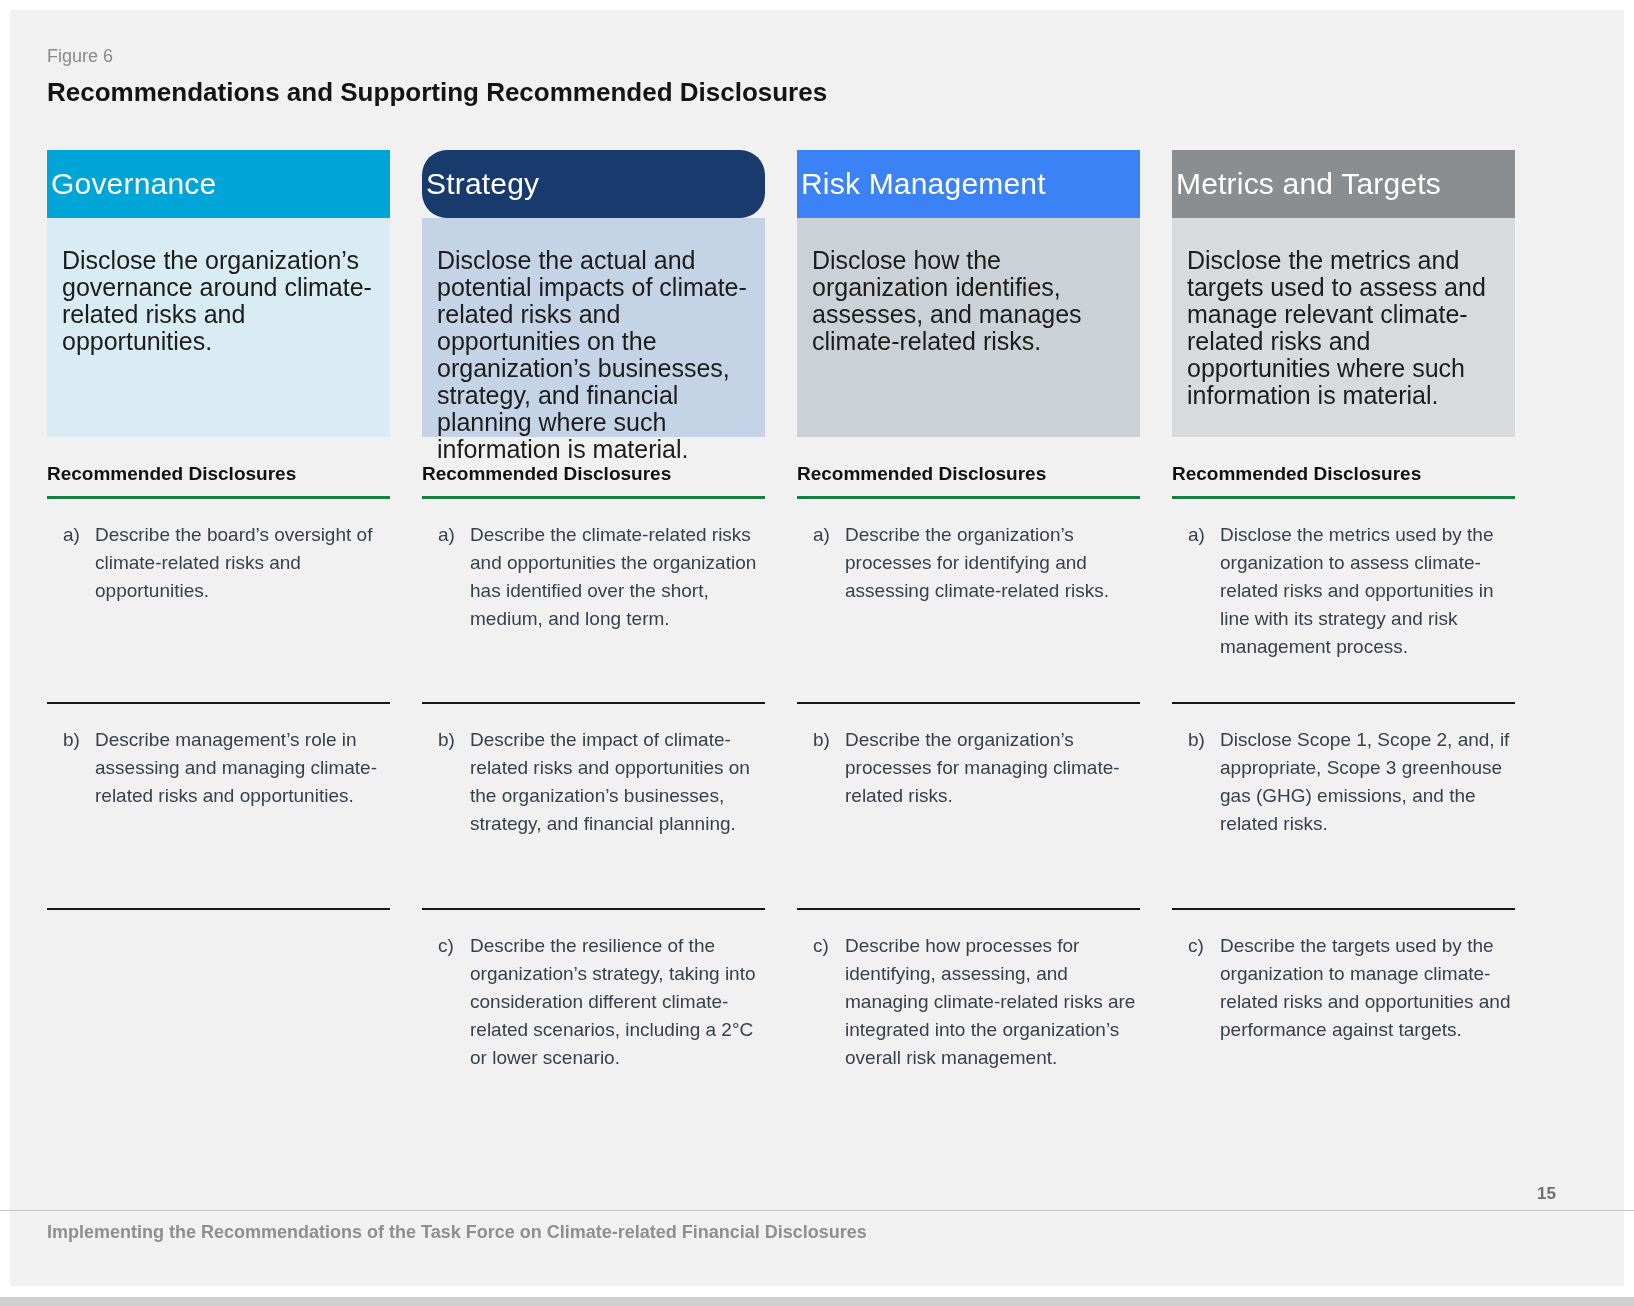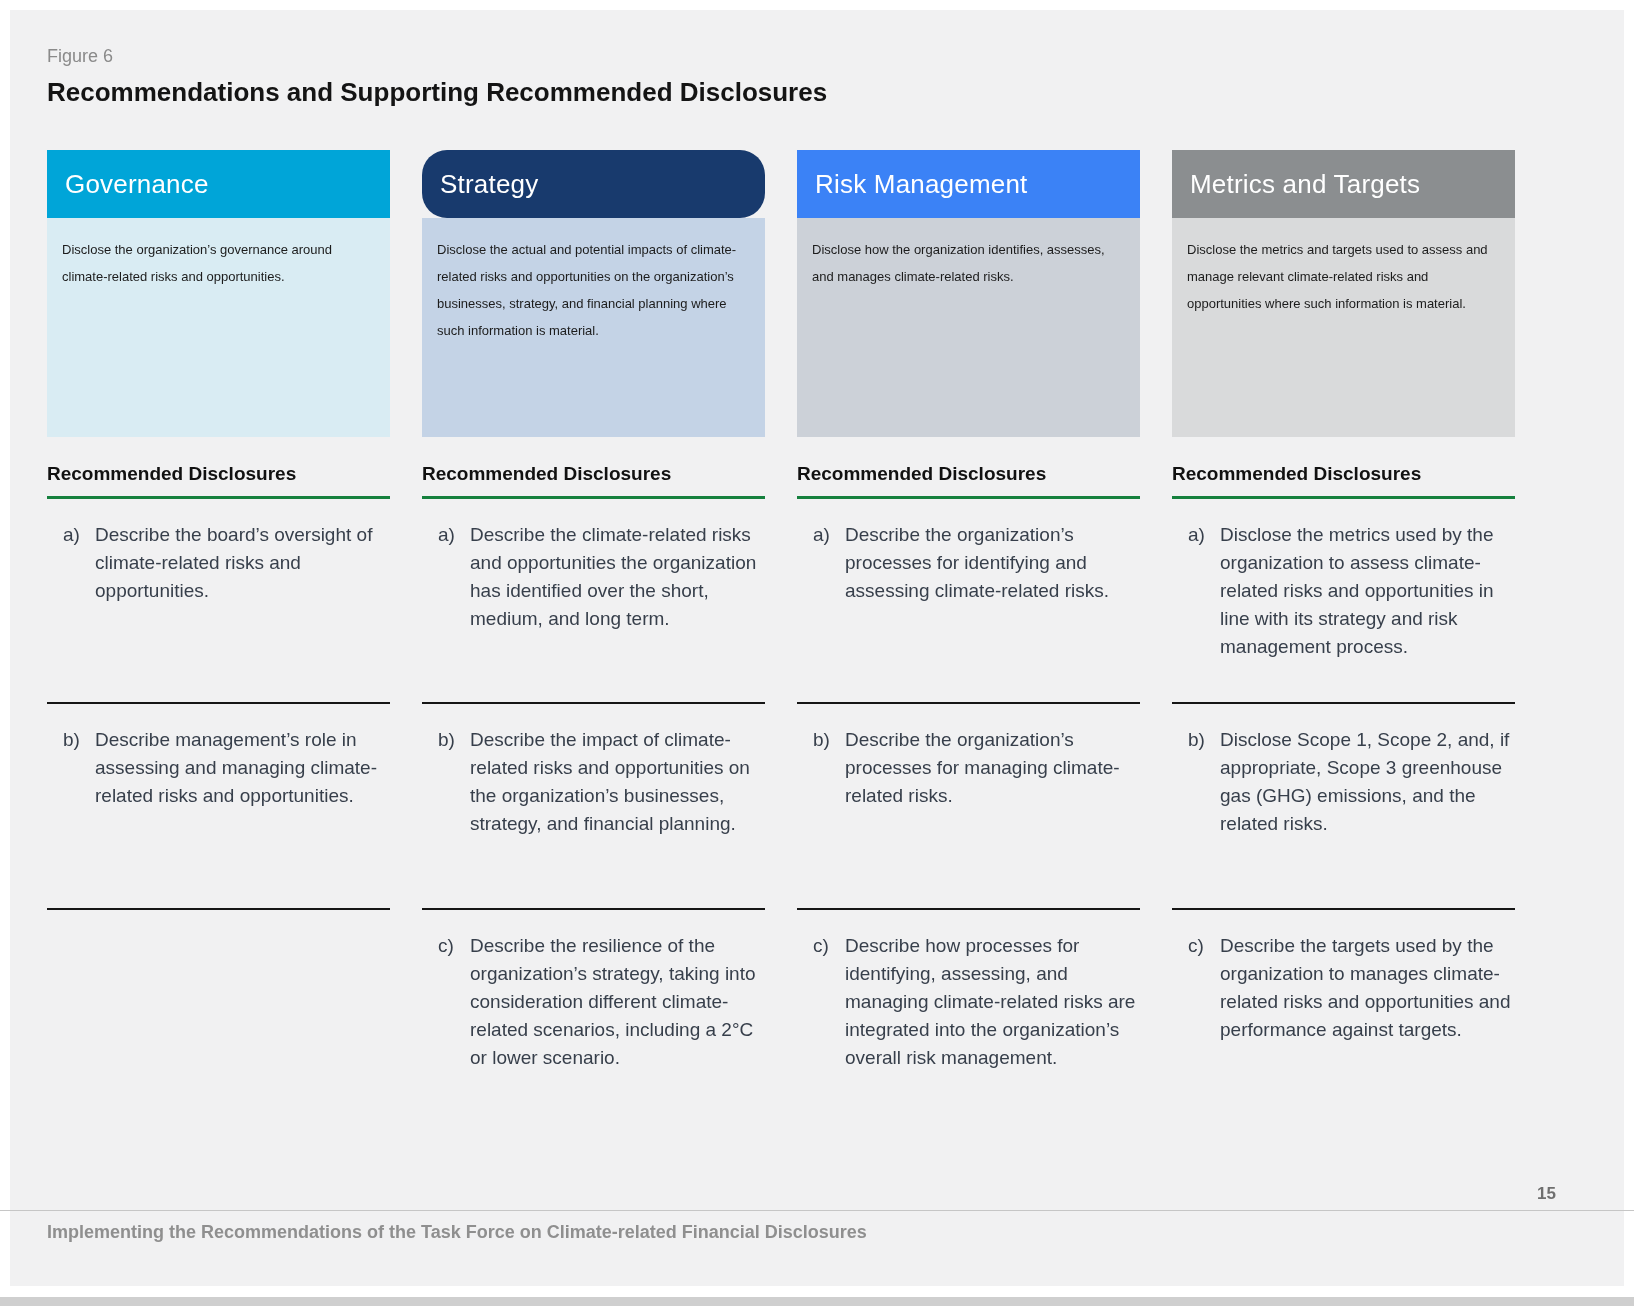--- a/index.html
+++ b/index.html
@@ -19,27 +19,27 @@
   .grid {
     margin-top:42px;
     display:grid;
     grid-template-columns:repeat(4,343px);
     column-gap:32px;
   }
   .col { display:flex; flex-direction:column; }
   .col-header {
     height:68px; box-sizing:border-box;
     display:flex; align-items:center;
-    padding:0 18px;
-    color:#ffffff; font-size:26px; font-weight:400; letter-spacing:.2px;
+    padding:0 4px;
+    color:#ffffff; font-size:30px; font-weight:400; letter-spacing:.2px;
   }
   .col-desc {
     height:219px; box-sizing:border-box;
-    padding:18px 15px;
-    font-size:13px; line-height:27px; color:#1c1c1c;
+    padding:29px 15px;
+    font-size:25px; line-height:27px; color:#1c1c1c;
   }
   .col-subhead {
     margin-top:26px; padding-bottom:11px;
     border-bottom:3px solid #15803d;
     font-size:19px; font-weight:700; color:#111111;
   }
   .row {
     display:flex; box-sizing:border-box;
     padding:22px 4px 0 16px;
   }
@@ -135,21 +135,21 @@
         <div class="row row-a">
           <span class="letter">a)</span>
           <span class="itext">Disclose the metrics used by the organization to assess climate-related risks and opportunities in line with its strategy and risk management process.</span>
         </div>
         <div class="row row-b">
           <span class="letter">b)</span>
           <span class="itext">Disclose Scope 1, Scope 2, and, if appropriate, Scope 3 greenhouse gas (GHG) emissions, and the related risks.</span>
         </div>
         <div class="row row-c">
           <span class="letter">c)</span>
-          <span class="itext">Describe the targets used by the organization to manages climate-related risks and opportunities and performance against targets.</span>
+          <span class="itext">Describe the targets used by the organization to manage climate-related risks and opportunities and performance against targets.</span>
         </div>
       </div>
 
     </div>
   </div>
 </div>
 
 <div class="page-num">15</div>
 <div class="footer-line"></div>
 <div class="footer-title">Implementing the Recommendations of the Task Force on Climate-related Financial Disclosures</div>

